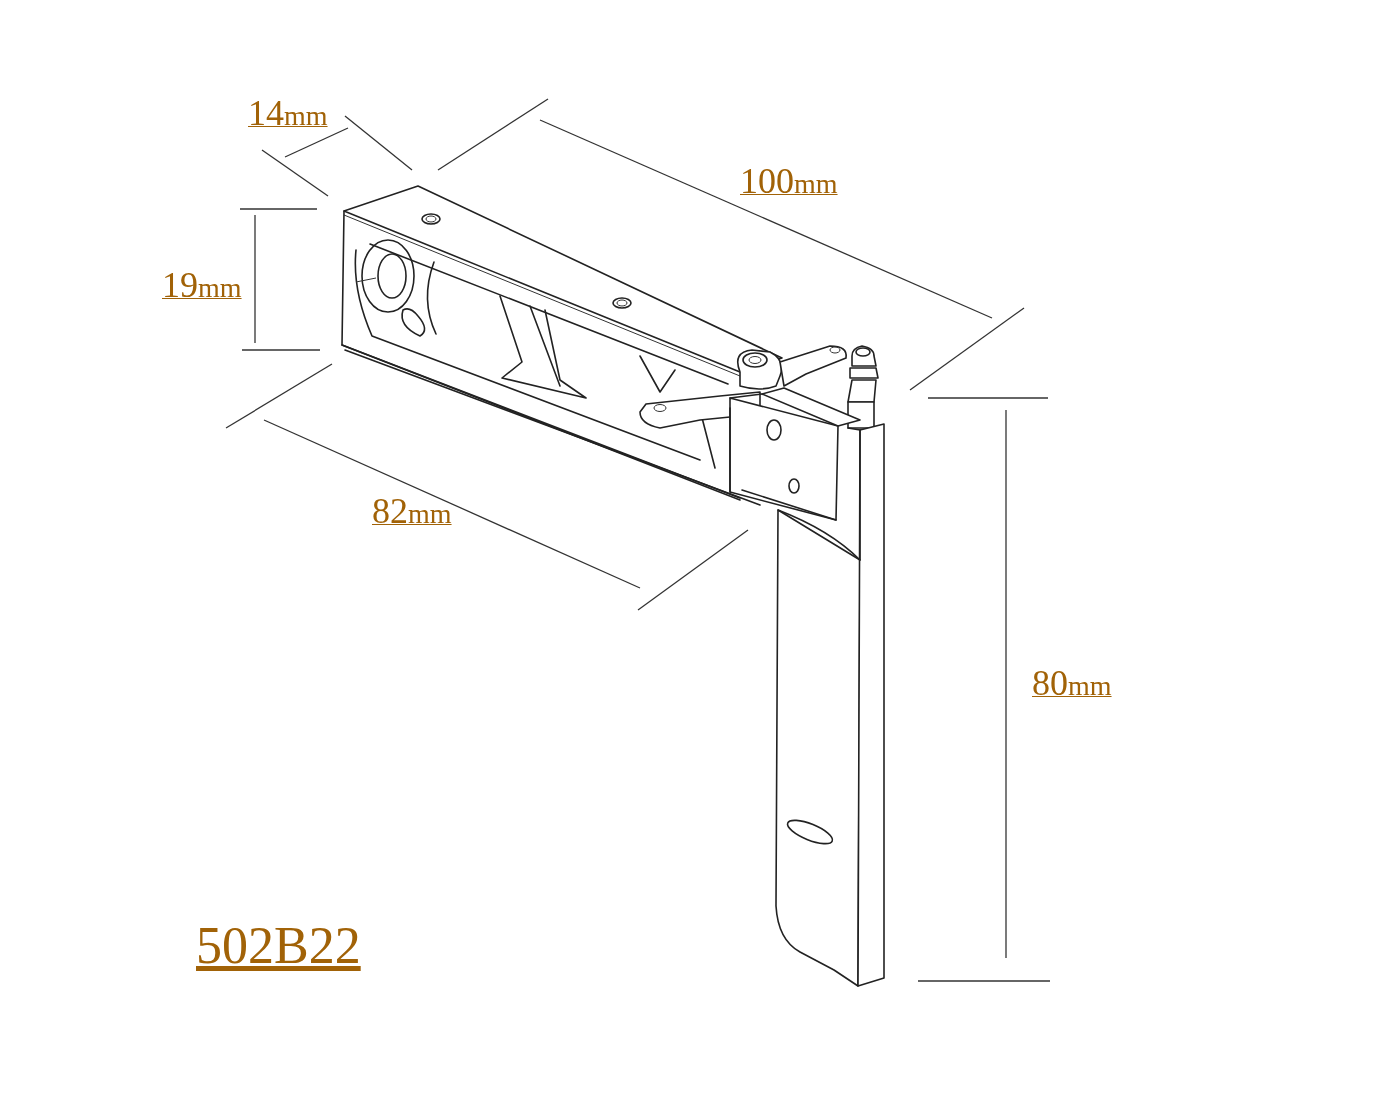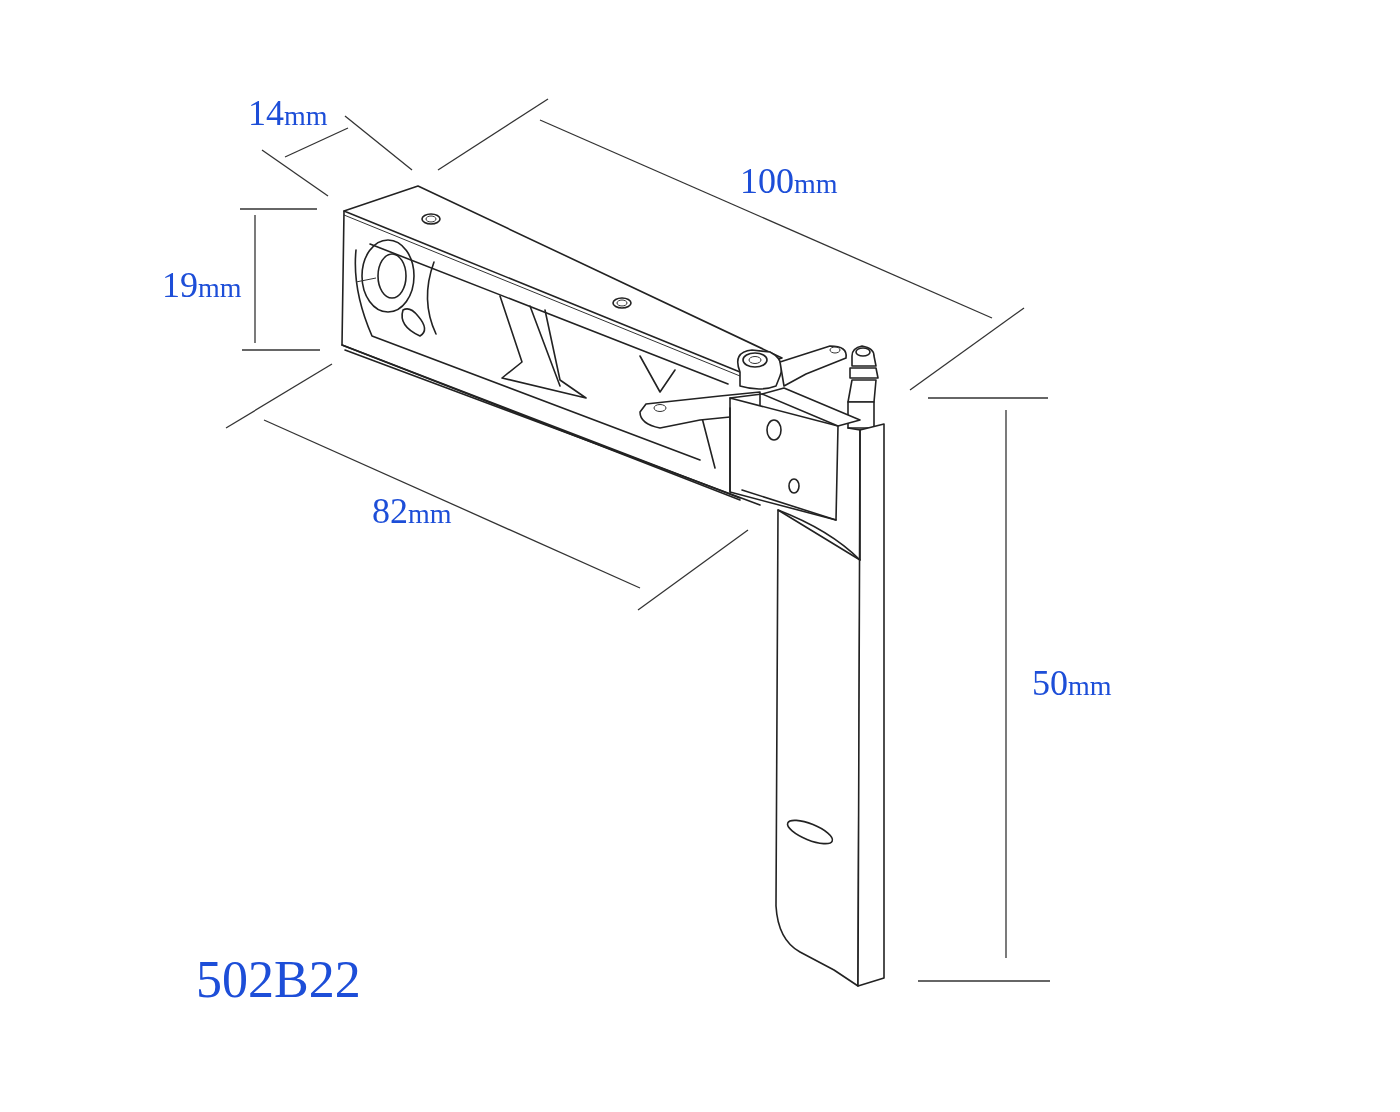--- a/index.html
+++ b/index.html
@@ -2,21 +2,21 @@
 <html><head>
 <meta charset="utf-8">
 <style>
   html,body{margin:0;padding:0;background:#ffffff;}
   #canvas{position:relative;width:1400px;height:1112px;background:#ffffff;overflow:hidden;}
   svg{position:absolute;left:0;top:0;}
   .dim{stroke:#333;stroke-width:1.3;fill:none;}
   .part{stroke:#222;stroke-width:1.6;fill:none;stroke-linejoin:round;stroke-linecap:round;}
   .partfill{stroke:#222;stroke-width:1.6;fill:#fff;stroke-linejoin:round;}
   .thin{stroke:#333;stroke-width:1;fill:none;}
-  .label{position:absolute;font-family:"Liberation Serif","DejaVu Serif",serif;color:#1d4ed8;white-space:nowrap;letter-spacing:0px;}
+  .label{position:absolute;font-family:"Liberation Serif","DejaVu Serif",serif;color:#a16207;white-space:nowrap;letter-spacing:0px;text-decoration:underline;}
   .lbl-num{font-size:36px;}
   .lbl-unit{font-size:28px;}
   #model-code{font-size:52px;}
 </style>
 </head>
 <body>
 
 <div id="canvas">
 
 <svg width="1400" height="1112" viewBox="0 0 1400 1112">
@@ -122,17 +122,17 @@
 <div class="label" style="left:740px;top:160px;">
   <span class="lbl-num">100</span><span class="lbl-unit">mm</span>
 </div>
 <div class="label" style="left:162px;top:264px;">
   <span class="lbl-num">19</span><span class="lbl-unit">mm</span>
 </div>
 <div class="label" style="left:372px;top:490px;">
   <span class="lbl-num">82</span><span class="lbl-unit">mm</span>
 </div>
 <div class="label" style="left:1032px;top:662px;">
-  <span class="lbl-num">50</span><span class="lbl-unit">mm</span>
+  <span class="lbl-num">80</span><span class="lbl-unit">mm</span>
 </div>
-<div class="label" id="model-code" style="left:196px;top:950px;">502B22</div>
+<div class="label" id="model-code" style="left:196px;top:916px;">502B22</div>
 
 </div>
 
 </body></html>

